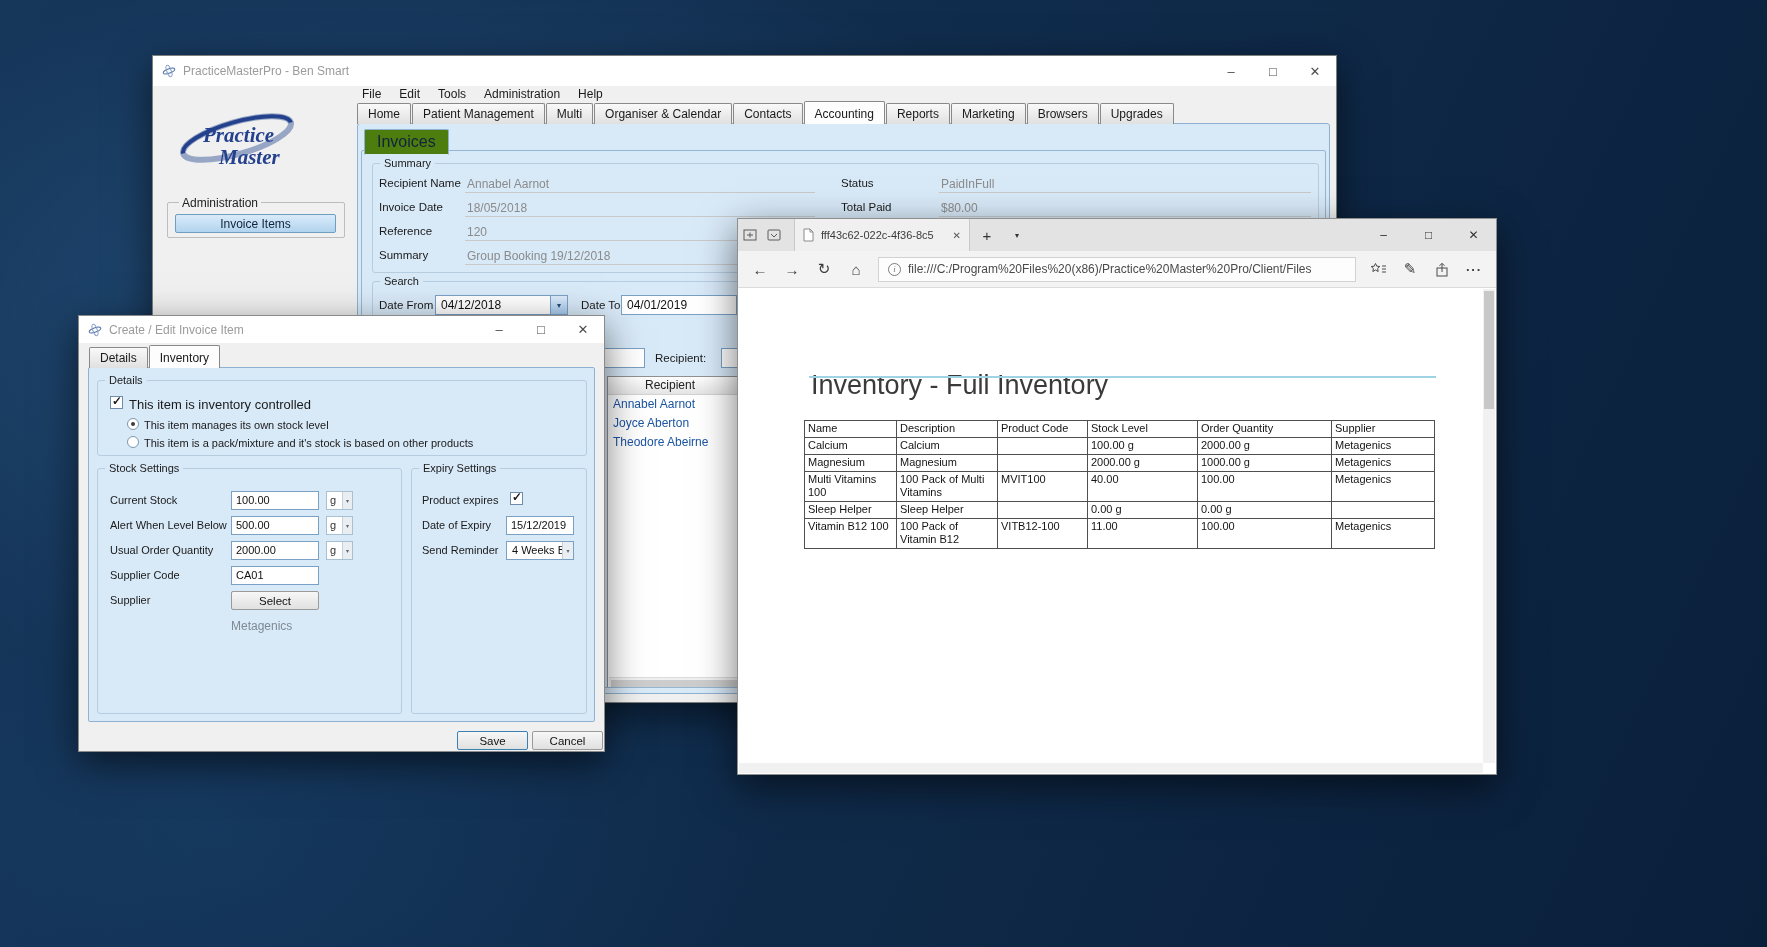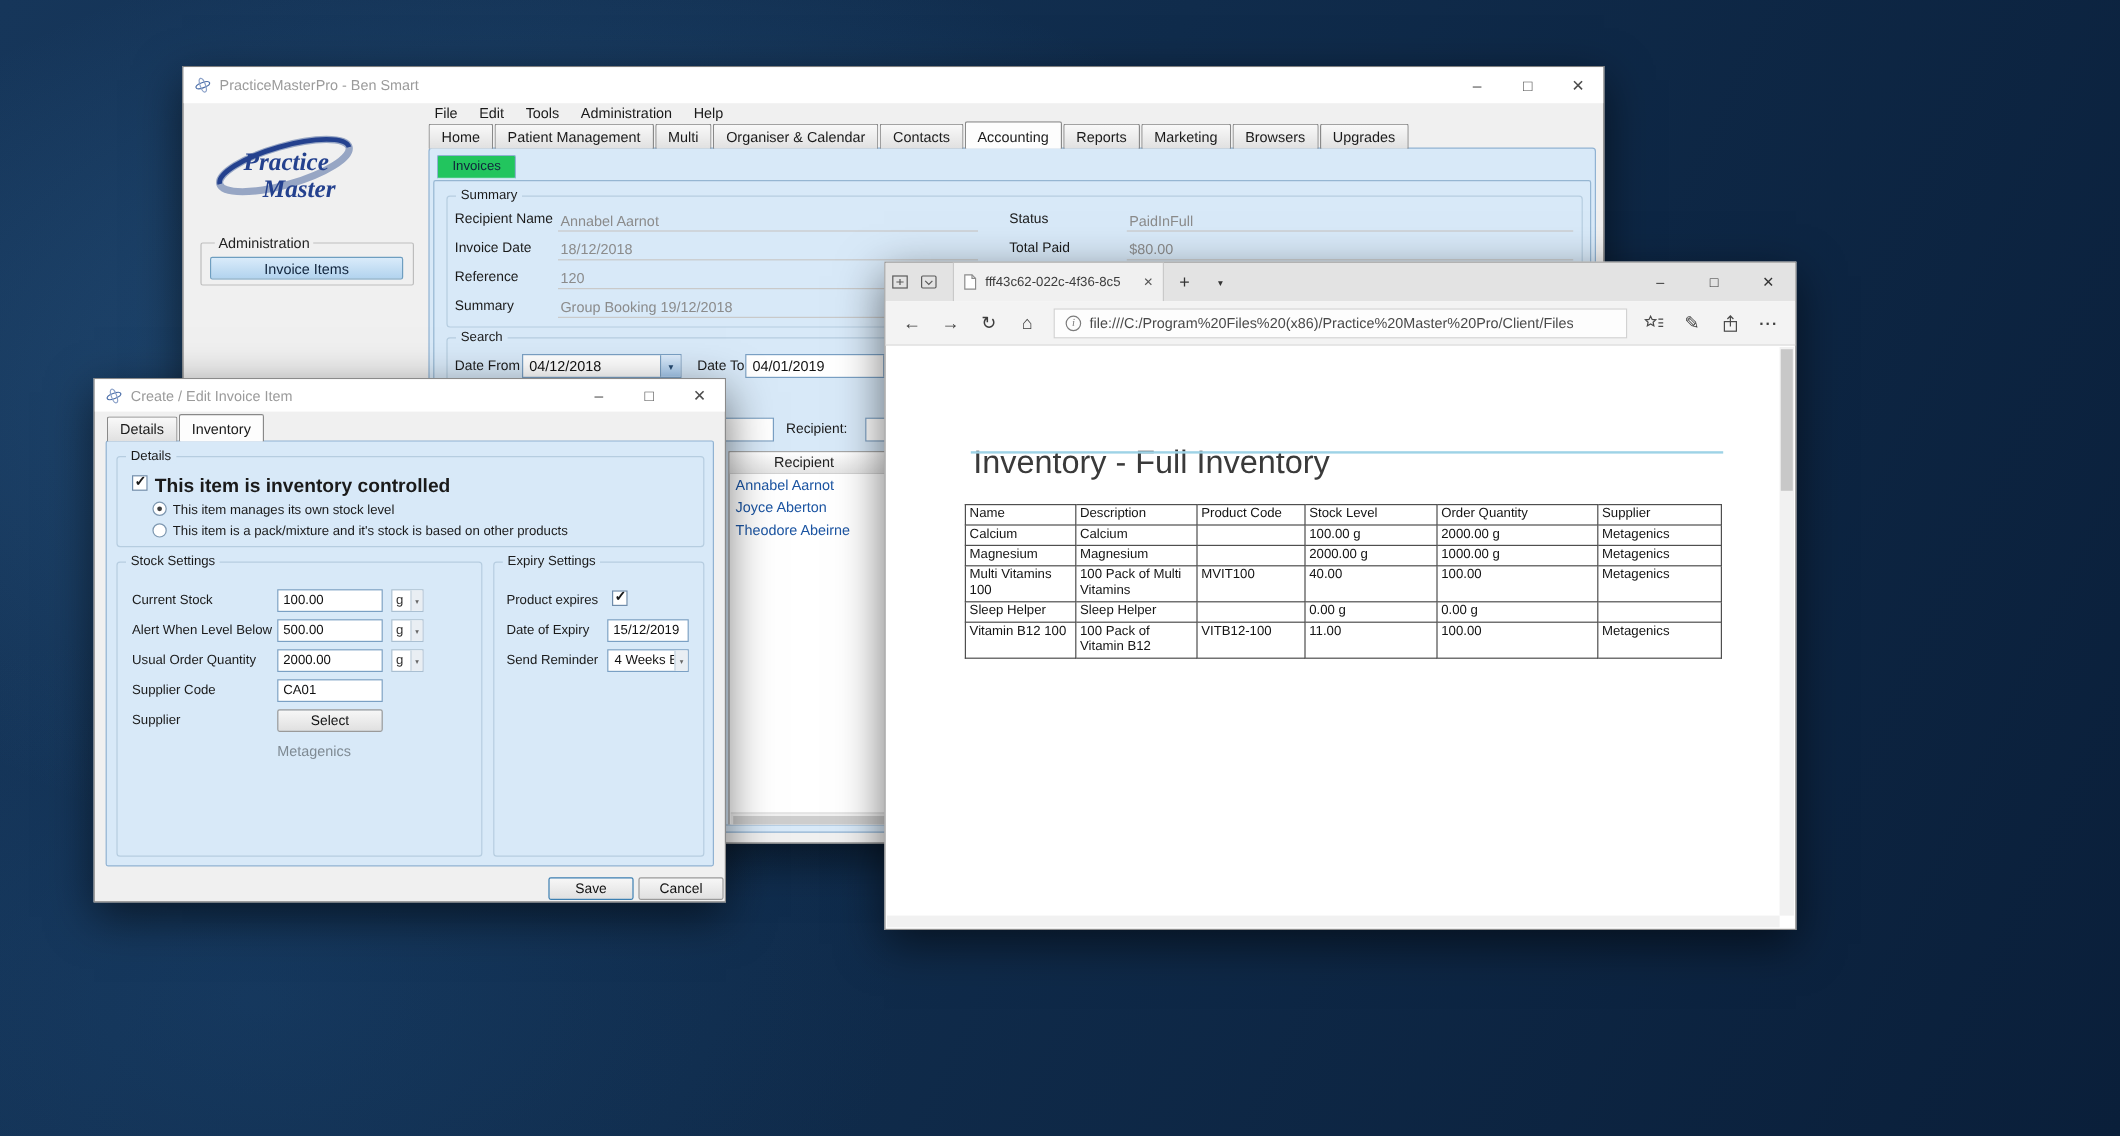--- a/index.html
+++ b/index.html
@@ -25,21 +25,21 @@
   .mtab { font-size:12px; color:#1a1a1a; padding:3px 10px; background:linear-gradient(#f9f9f9,#e0e0e0); border:1px solid #898989; border-bottom:none; border-radius:2px 2px 0 0; margin-right:1px; white-space:nowrap; }
   .mtab.active { background:#fdfdfd; padding-top:5px; position:relative; z-index:4; }
 
   .logo { position:absolute; left:22px; top:38px; width:162px; height:94px; }
   .logo-t1,.logo-t2 { font-family:"Liberation Serif",serif; font-style:italic; font-weight:bold; font-size:21px; fill:#24418e; }
   .admin-box { position:absolute; left:14px; top:146px; width:178px; height:36px; border:1px solid #bdbdbd; border-radius:2px; }
   .admin-label { position:absolute; left:26px; top:140px; font-size:12px; color:#222; background:#f0f0f0; padding:0 3px; z-index:2; }
   .invoice-items-btn { position:absolute; left:22px; top:158px; width:161px; height:19px; background:linear-gradient(#d9ebfa,#b2d3ee); border:1px solid #6e9ec0; border-radius:2px; font-size:12px; color:#10243c; display:flex; align-items:center; justify-content:center; }
 
   .tab-page { position:absolute; left:204px; top:67px; width:973px; height:571px; background:#d8e9f8; border:1px solid #90b2d2; border-radius:3px; }
-  .invoices-tab { position:absolute; left:6px; top:5px; padding:3px 12px; font-size:11px; color:#10243c; background:#22c55e; border:1px solid #90b2d2; border-bottom:1px solid #d8e9f8; border-radius:2px 2px 0 0; z-index:2;text-align:right; }
+  .invoices-tab { position:absolute; left:6px; top:5px; padding:3px 12px; font-size:16px; color:#10243c; background:#4d7c0f; border:1px solid #90b2d2; border-bottom:1px solid #d8e9f8; border-radius:2px 2px 0 0; z-index:2;text-align:right; }
   .inner-area { position:absolute; left:3px; top:26px; right:3px; bottom:5px; border:1px solid #96b6d2; background:#d8e9f8; border-radius:2px; overflow:hidden; }
 
   .gb { position:absolute; border:1px solid #b6cde0; border-radius:3px; }
   .gb-label { position:absolute; top:-7px; left:7px; background:#d8e9f8; padding:0 4px; font-size:11px; color:#1a1a1a; z-index:2; }
   .flabel { position:absolute; font-size:11.5px; color:#1a1a1a; white-space:nowrap; }
   .fval { position:absolute; font-size:12px; color:#8b8b8b; border-bottom:1px solid #c9c9c9; height:19px; padding:3px 2px 0; white-space:nowrap; overflow:hidden; }
 
   .combo { position:absolute; background:#fff; border:1px solid #7aa0c4; display:flex; align-items:stretch; }
   .combo .cval { flex:1; font-size:12px; padding:2px 5px 0; color:#111; white-space:nowrap; overflow:hidden; }
   .combo .cbtn { width:17px; background:linear-gradient(#ddecfb,#a6cbef); border-left:1px solid #7aa0c4; display:flex; align-items:center; justify-content:center; font-size:8px; color:#274b73; }
@@ -51,21 +51,21 @@
   .lhscroll { position:absolute; left:1px; right:1px; bottom:1px; height:13px; background:#f0f0f0; border-top:1px solid #dcdcdc; }
   .lthumb { position:absolute; left:2px; top:2px; width:55%; height:9px; background:#cdcdcd; }
 
   
   #dialog { left:78px; top:315px; width:527px; height:437px; background:#f0f0f0; border:1px solid #8a8a8a; z-index:30;padding-left:42px; }
   #dialog .titlebar { height:27px; }
   .dlg-tabs { position:absolute; top:29px; left:10px; display:flex; align-items:flex-end; height:23px; z-index:3; }
   .dlg-page { position:absolute; left:9px; top:51px; width:507px; height:355px; background:#d8e9f8; border:1px solid #90b2d2; border-radius:2px; }
   .dlg-page .gb-label { background:#d8e9f8; }
   .flabel-sm { position:absolute; font-size:11px; color:#1a1a1a; white-space:nowrap; }
-  .blabel { font-weight:bold; font-size:16px; }
+  .blabel { font-weight:normal; font-size:13px; }
   .cb { position:absolute; width:13px; height:13px; background:#fff; border:1px solid #6f8cab; }
   .cbg { position:absolute; left:1px; top:-3px; font-size:12px; font-weight:bold; color:#1a1a1a; }
   .rad { position:absolute; width:12px; height:12px; border-radius:50%; background:#fff; border:1px solid #7d97b0; }
   .rad.sel::after { content:''; position:absolute; left:3px; top:3px; width:4px; height:4px; border-radius:50%; background:#3d3d3d; }
   .unit-combo { position:absolute; width:27px; height:19px; background:#fff; border:1px solid #a9bfd2; display:flex; align-items:stretch; }
   .unit-combo .ucval { flex:1; font-size:11px; padding:2px 0 0 3px; color:#333; }
   .unit-combo .ucbtn { width:10px; background:#e9eef3; border-left:1px solid #c3d2de; font-size:6px; color:#666; display:flex; align-items:center; justify-content:center; }
   .btn { background:linear-gradient(#f7f7f7,#e0e0e0); border:1px solid #9a9a9a; border-radius:2px; font-size:11.5px; color:#111; display:flex; align-items:center; justify-content:center; }
   .btn.default { border-color:#3c7fb1; }
   .supplier-name { position:absolute; font-size:12px; color:#7f8a93; }
@@ -148,21 +148,21 @@
       <div class="invoices-tab">Invoices</div>
       <div class="inner-area">
 
         <div class="gb" style="left:10px; top:12px; width:947px; height:110px;">
           <span class="gb-label">Summary</span>
           <span class="flabel" style="left:6px; top:13px;">Recipient Name</span>
           <span class="fval" style="left:92px; top:10px; width:350px;">Annabel Aarnot</span>
           <span class="flabel" style="left:468px; top:13px;">Status</span>
           <span class="fval" style="left:566px; top:10px; width:372px;">PaidInFull</span>
           <span class="flabel" style="left:6px; top:37px;">Invoice Date</span>
-          <span class="fval" style="left:92px; top:34px; width:350px;">18/12/2018</span>
+          <span class="fval" style="left:92px; top:34px; width:350px;">18/05/2018</span>
           <span class="flabel" style="left:468px; top:37px;">Total Paid</span>
           <span class="fval" style="left:566px; top:34px; width:372px;">$80.00</span>
           <span class="flabel" style="left:6px; top:61px;">Reference</span>
           <span class="fval" style="left:92px; top:58px; width:350px;">120</span>
           <span class="flabel" style="left:6px; top:85px;">Summary</span>
           <span class="fval" style="left:92px; top:82px; width:350px;">Group Booking 19/12/2018</span>
         </div>
 
         <div class="gb" style="left:10px; top:130px; width:947px; height:418px;">
           <span class="gb-label">Search</span>

